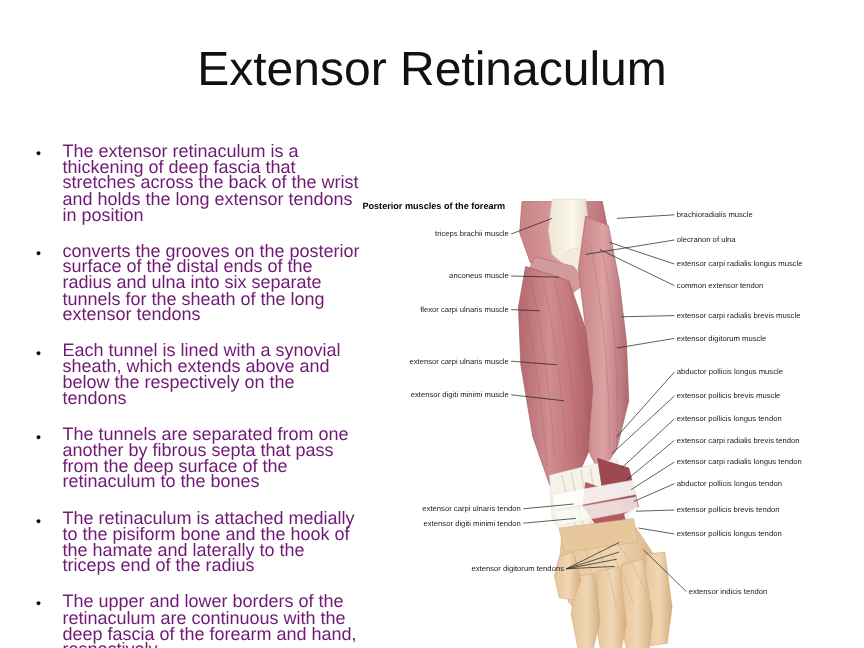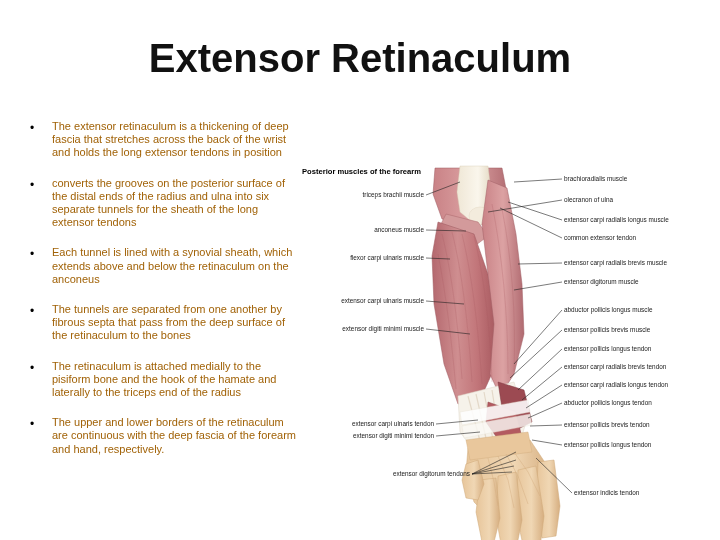--- a/index.html
+++ b/index.html
@@ -17,21 +17,21 @@
   }
 
   
   #slide-title {
     position: absolute;
     left: 0;
     top: 34px;
     width: 720px;
     text-align: center;
     font-size: 40px;
-    font-weight: 700;
+    font-weight: 400;
     line-height: 48px;
     letter-spacing: 0px;
     color: #111111;
   }
 
   
   #bullet-list {
     position: absolute;
     left: 30px;
     top: 120px;
@@ -45,23 +45,23 @@
   .bullet-marker {
     width: 22px;
     flex: 0 0 22px;
     font-size: 12px;
     line-height: 13px;
     padding-top: 2px;
     color: #000;
   }
   .bullet-text {
     flex: 1 1 auto;
-    font-size: 11px;
+    font-size: 15px;
     line-height: 13.2px;
-    color: #a16207;
+    color: #701a75;
     text-align: left;
   }
 
   
   #figure {
     position: absolute;
     left: 302px;
     top: 132px;
     width: 398px;
     height: 392px;
@@ -99,21 +99,21 @@
     <span class="bullet-text">The extensor retinaculum is a thickening of deep fascia that stretches across the back of the wrist and holds the long extensor tendons in position</span>
   </div>
 
   <div class="bullet-item">
     <span class="bullet-marker">•</span>
     <span class="bullet-text">converts the grooves on the posterior surface of the distal ends of the radius and ulna into six separate tunnels for the sheath of the long extensor tendons</span>
   </div>
 
   <div class="bullet-item">
     <span class="bullet-marker">•</span>
-    <span class="bullet-text">Each tunnel is lined with a synovial sheath, which extends above and below the retinaculum on the anconeus</span>
+    <span class="bullet-text">Each tunnel is lined with a synovial sheath, which extends above and below the respectively on the tendons</span>
   </div>
 
   <div class="bullet-item">
     <span class="bullet-marker">•</span>
     <span class="bullet-text">The tunnels are separated from one another by fibrous septa that pass from the deep surface of the retinaculum to the bones</span>
   </div>
 
   <div class="bullet-item">
     <span class="bullet-marker">•</span>
     <span class="bullet-text">The retinaculum is attached medially to the pisiform bone and the hook of the hamate and laterally to the triceps end of the radius</span>

